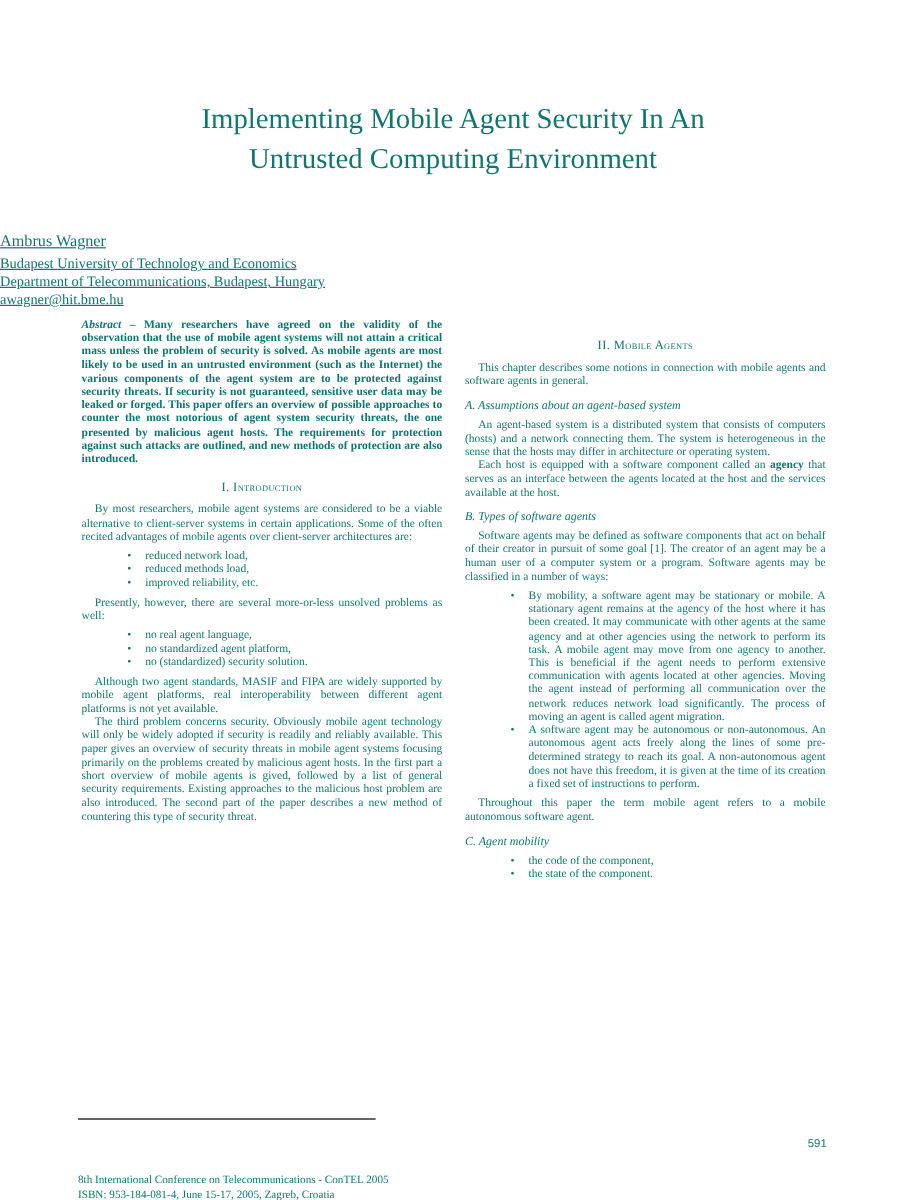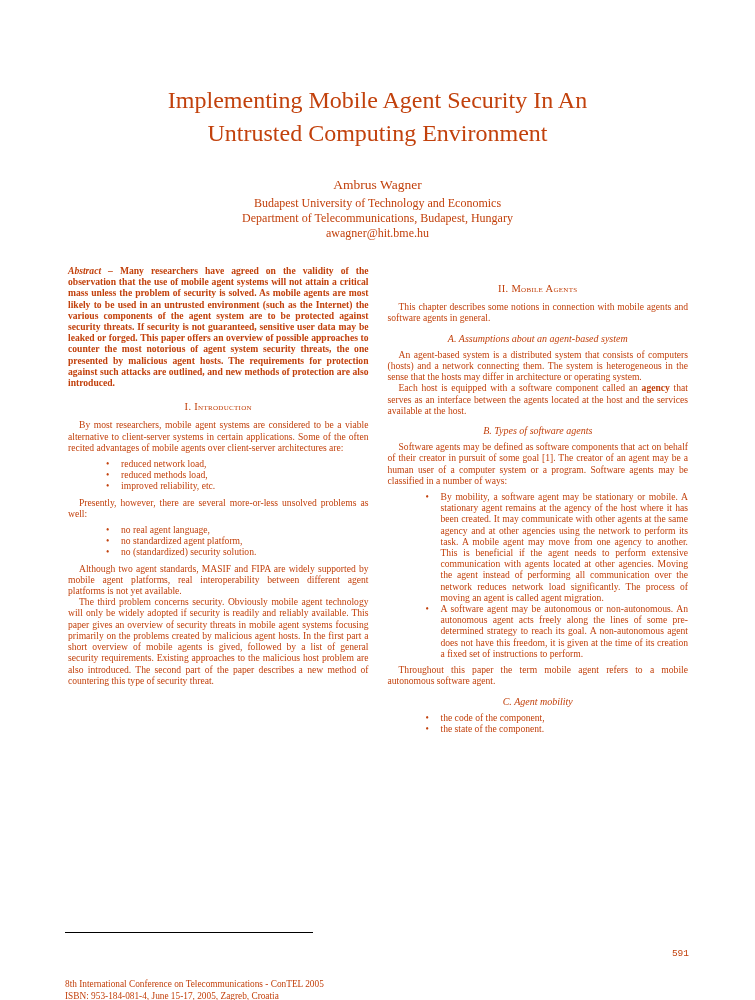--- a/index.html
+++ b/index.html
@@ -1,41 +1,41 @@
 <!DOCTYPE html>
 <html><head>
 <meta charset="utf-8">
 <style>
   html, body { margin: 0; padding: 0; background: #fff; }
   .page {
     position: relative;
     width: 755px;
     height: 1000px;
     background: #ffffff;
-    color: #c2410c;
+    color: #0f766e;
     font-family: "Liberation Serif", serif;
     overflow: hidden;
     box-sizing: border-box;
   }
   .paper-title {
     position: absolute;
     top: 84px;
     left: 0;
     right: 0;
     text-align: center;
     font-size: 24px;
     line-height: 33px;
     font-weight: normal;
   }
   .author-block {
     position: absolute;
-    top: 176px;
+    top: 192px;
     left: 0;
     right: 0;
-    text-align: center;
+    text-decoration: underline;
   }
   .author-name { font-size: 13.5px; line-height: 17px; margin-bottom: 3px; }
   .author-line { font-size: 12px; line-height: 15px; }
   .columns {
     position: absolute;
     top: 265px;
     left: 68px;
     width: 620px;
     display: flex;
     gap: 19px;
@@ -52,21 +52,21 @@
   .sec-head {
     text-align: center;
     font-variant: small-caps;
     font-size: 10.5px;
     letter-spacing: 0.3px;
     margin: 13px 0 7px 0;
   }
   .col .first-sec-head { margin-top: 18px; }
   .sub-head {
     font-style: italic;
-    text-align: center;
+    text-align: left;
     margin: 9px 0 5px 0;
     font-size: 10px;
   }
   .p { margin: 0; text-indent: 11px; }
   .bullets {
     list-style: none;
     margin: 5px 0 5px 0;
     padding: 0 0 0 33px;
   }
   .bullets li { position: relative; text-align: justify; margin-left: 20px; }
@@ -88,21 +88,21 @@
     left: 65px;
     top: 979px;
     font-family: Liberation Serif, serif;
     font-size: 9.3px;
     line-height: 11.5px;
   }
   .page-number {
     position: absolute;
     right: 66px;
     top: 948px;
-    font-family: Liberation Mono, monospace;
+    font-family: Liberation Sans, sans-serif;
     font-size: 9.5px;
   }
 </style>
 </head>
 <body>
 
 <div class="page">
 
   <div class="paper-title">
     <div>Implementing Mobile Agent Security In An</div>

